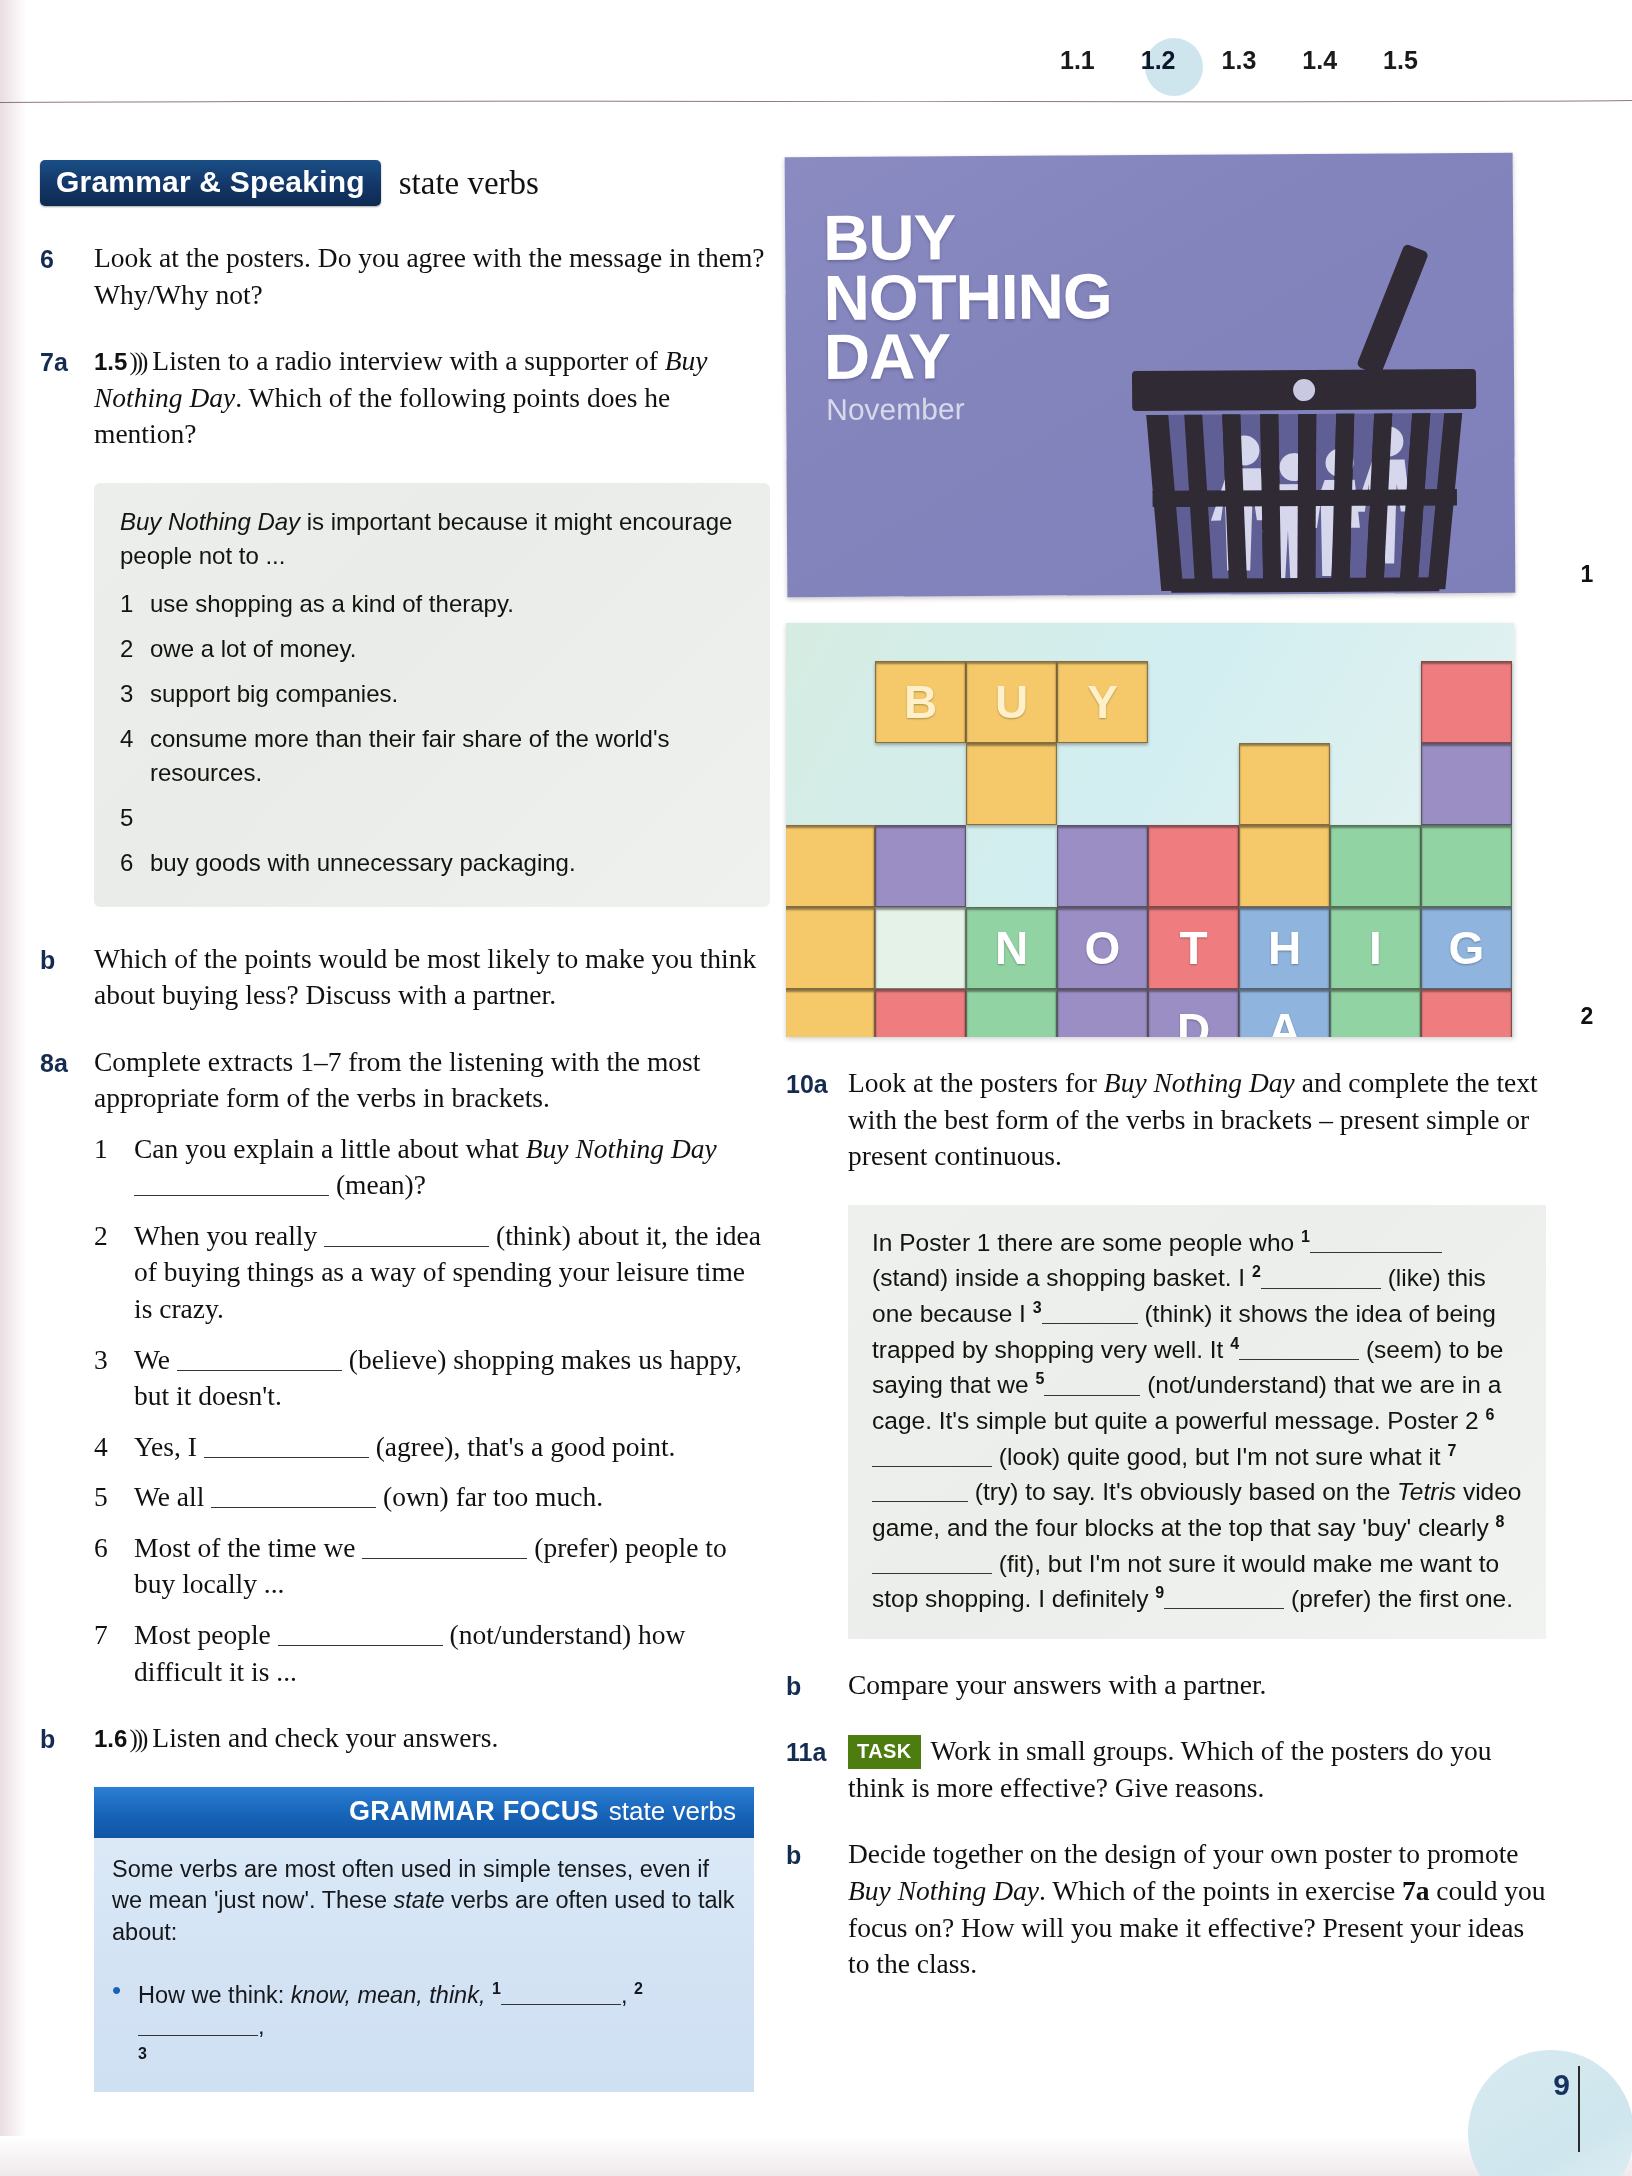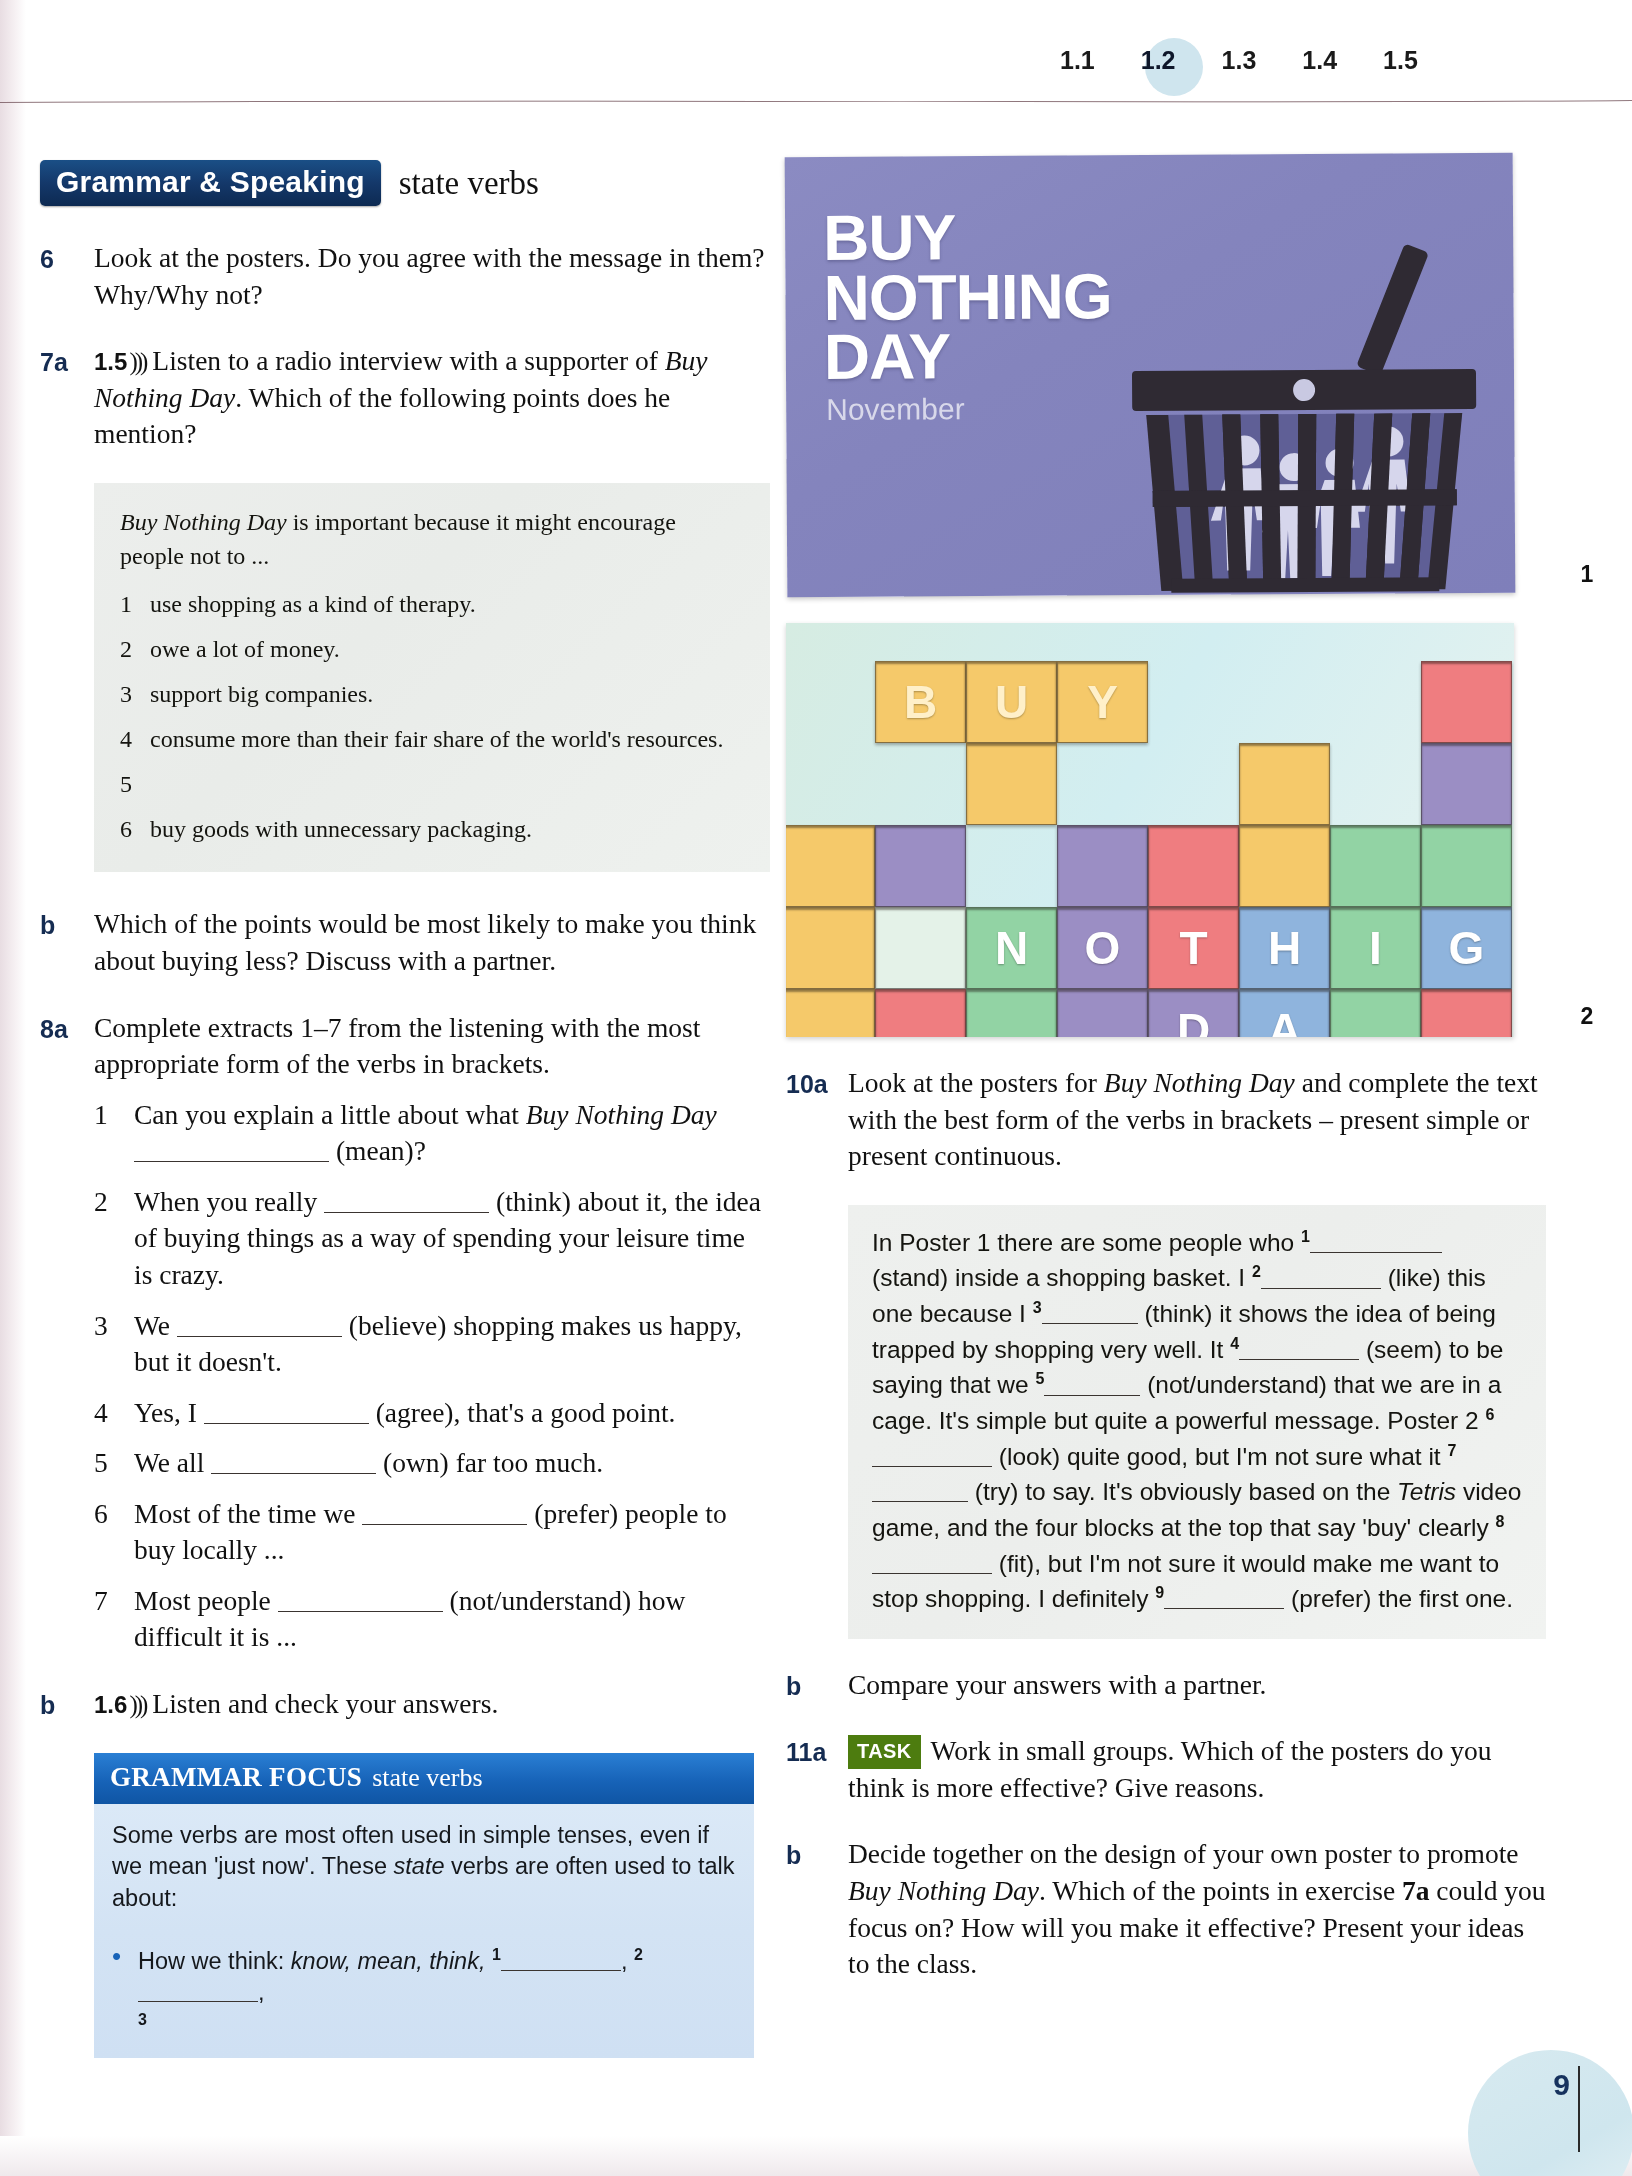--- a/index.html
+++ b/index.html
@@ -66,42 +66,42 @@
   .ex-body i{ font-style:italic; }
   .ex-body b{ font-weight:700; }
   .audio{ font-family:"Liberation Sans", sans-serif; font-weight:700; font-size:24px; }
   .wave{ font-size:25px; letter-spacing:-3px; margin:0 7px 0 2px; }
 
   
   .grey-box{
     background:linear-gradient(135deg,#eceeec 0%,#e9ece9 40%,#eef1ee 100%);
     padding:22px 26px 26px 26px;
     margin:4px 0 34px 54px;
-    font-family:Liberation Serif, serif;
-    font-size:24px; line-height:1.42; color:#14140f;
+    font-family:Liberation Sans, sans-serif;
+    font-size:24px; line-height:1.42; color:#14140f;border-radius:6px;
   }
   .grey-box .lead{ margin-bottom:14px; }
   .grey-box .lead i{ font-style:italic; }
   .gl{ display:flex; margin-top:11px; }
   .gl .n{ width:30px; flex:0 0 30px; }
 
   
   .sub{ display:flex; margin-top:14px; font-size:27.5px; line-height:1.33; }
   .sub .n{ width:40px; flex:0 0 40px; }
   .blank{
     display:inline-block; border-bottom:1.6px solid #3a3430;
     height:1.05em; vertical-align:-2px;
   } .b-md{ width:165px; } .b-lg{ width:195px; }
 
   
   .gf{ margin:22px 0 0 54px; width:660px; }
   .gf-head{
     background:linear-gradient(180deg,#2a7fd4 0%,#1763b8 55%,#0f55a4 100%);
-    padding:9px 4px 11px 16px;
-    font-family:Liberation Serif, serif; color:#fff;
+    padding:9px 18px 11px 16px;
+    font-family:Liberation Sans, sans-serif; color:#fff;text-align:right;
   }
   .gf-head .t1{ font-weight:700; font-size:27px; letter-spacing:.3px; }
   .gf-head .t2{ font-weight:400; font-size:26px; margin-left:10px; }
   .gf-body{
     background:linear-gradient(180deg,#dbe9f7 0%,#d3e3f4 50%,#cfe0f3 100%);
     padding:16px 18px 16px 18px;
     font-family:"Liberation Sans", sans-serif;
     font-size:23.5px; line-height:1.34; color:#15181c;
   }
   .gf-body i{ font-style:italic; }

